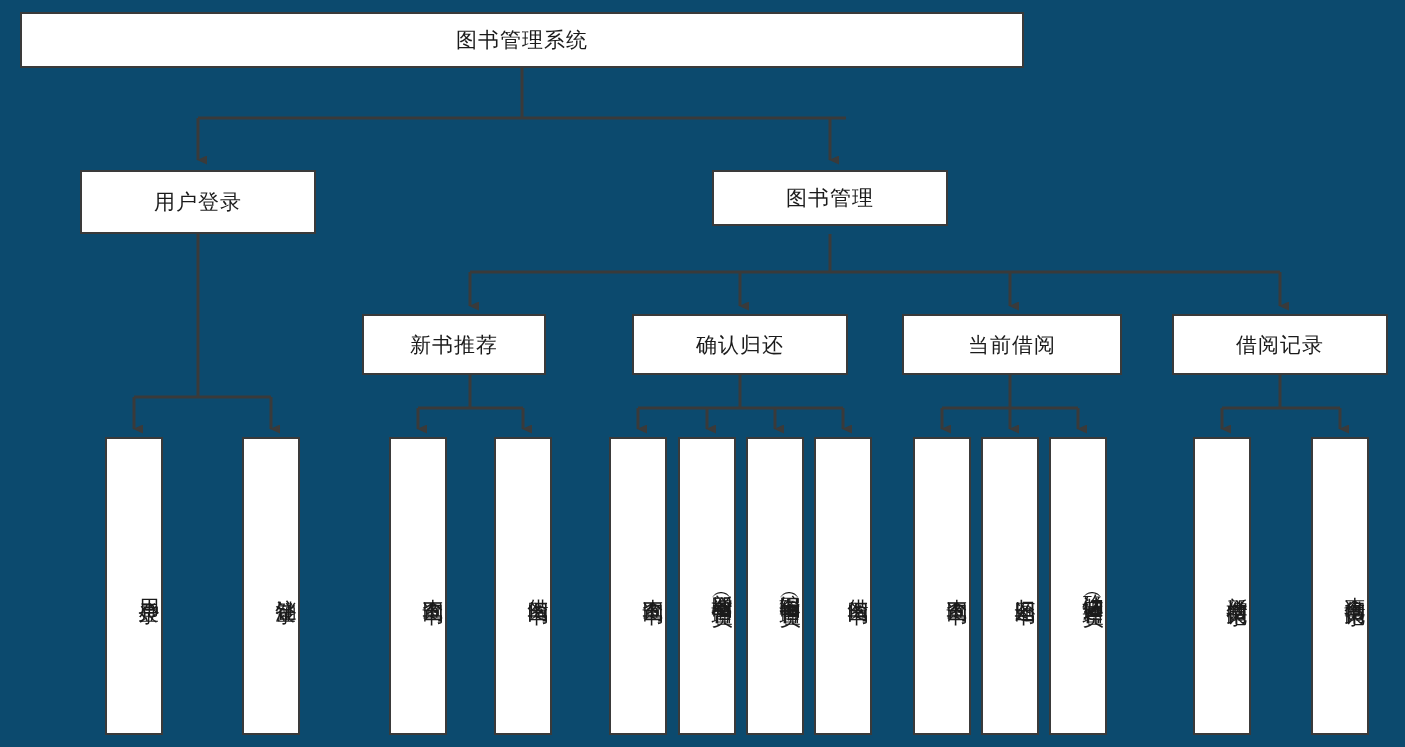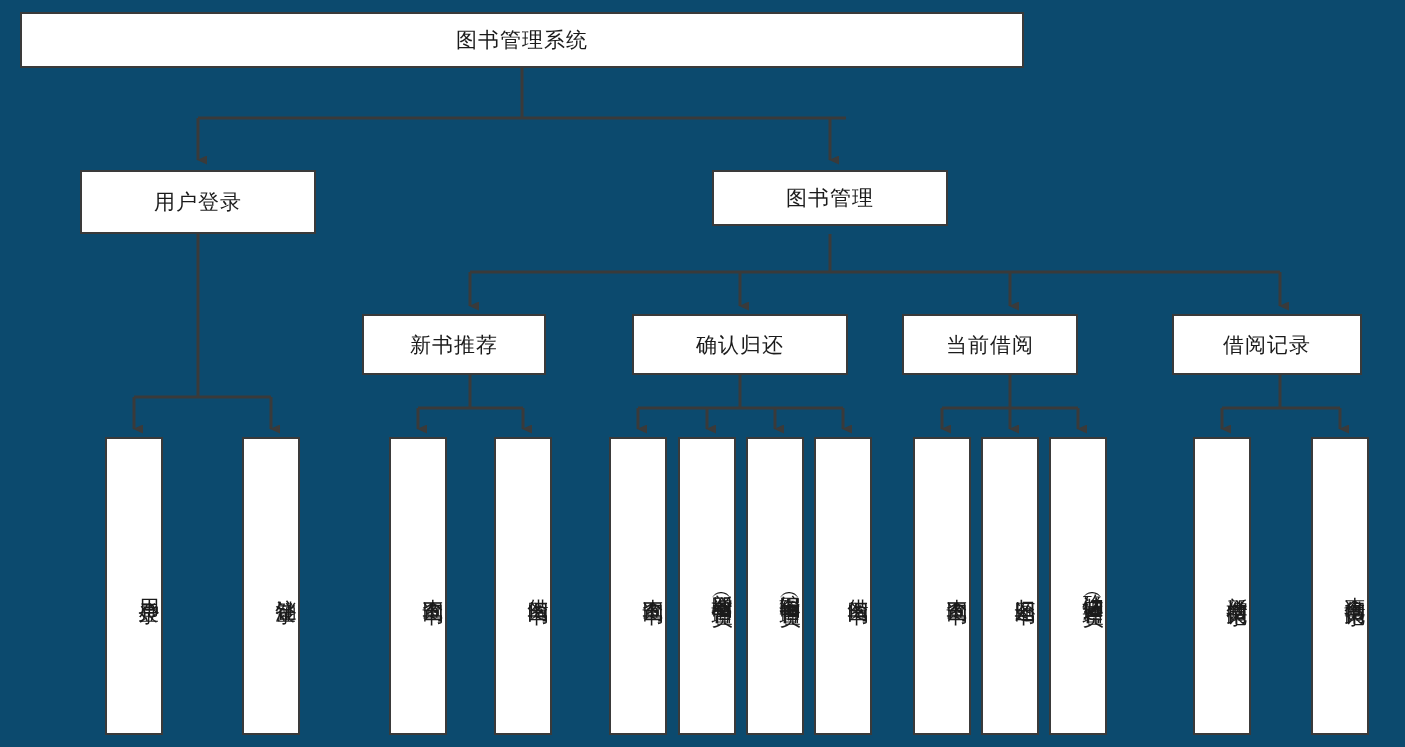--- a/index.html
+++ b/index.html
@@ -133,24 +133,24 @@
   <div class="node horizontal" style="left:712px; top:170px; width:236px; height:56px;">
     <span>图书管理</span>
   </div>
 
   <div class="node horizontal" style="left:362px; top:314px; width:184px; height:61px;">
     <span>新书推荐</span>
   </div>
   <div class="node horizontal" style="left:632px; top:314px; width:216px; height:61px;">
     <span>确认归还</span>
   </div>
-  <div class="node horizontal" style="left:902px; top:314px; width:176px; height:61px;">
+  <div class="node horizontal" style="left:902px; top:314px; width:220px; height:61px;">
     <span>当前借阅</span>
   </div>
-  <div class="node horizontal" style="left:1172px; top:314px; width:190px; height:61px;">
+  <div class="node horizontal" style="left:1172px; top:314px; width:216px; height:61px;">
     <span>借阅记录</span>
   </div>
 
   <div class="node vertical" style="left:105px; top:437px; width:58px; height:298px;">
     <span>用户登录</span>
   </div>
   <div class="node vertical" style="left:242px; top:437px; width:58px; height:298px;">
     <span>注销登录</span>
   </div>
 

